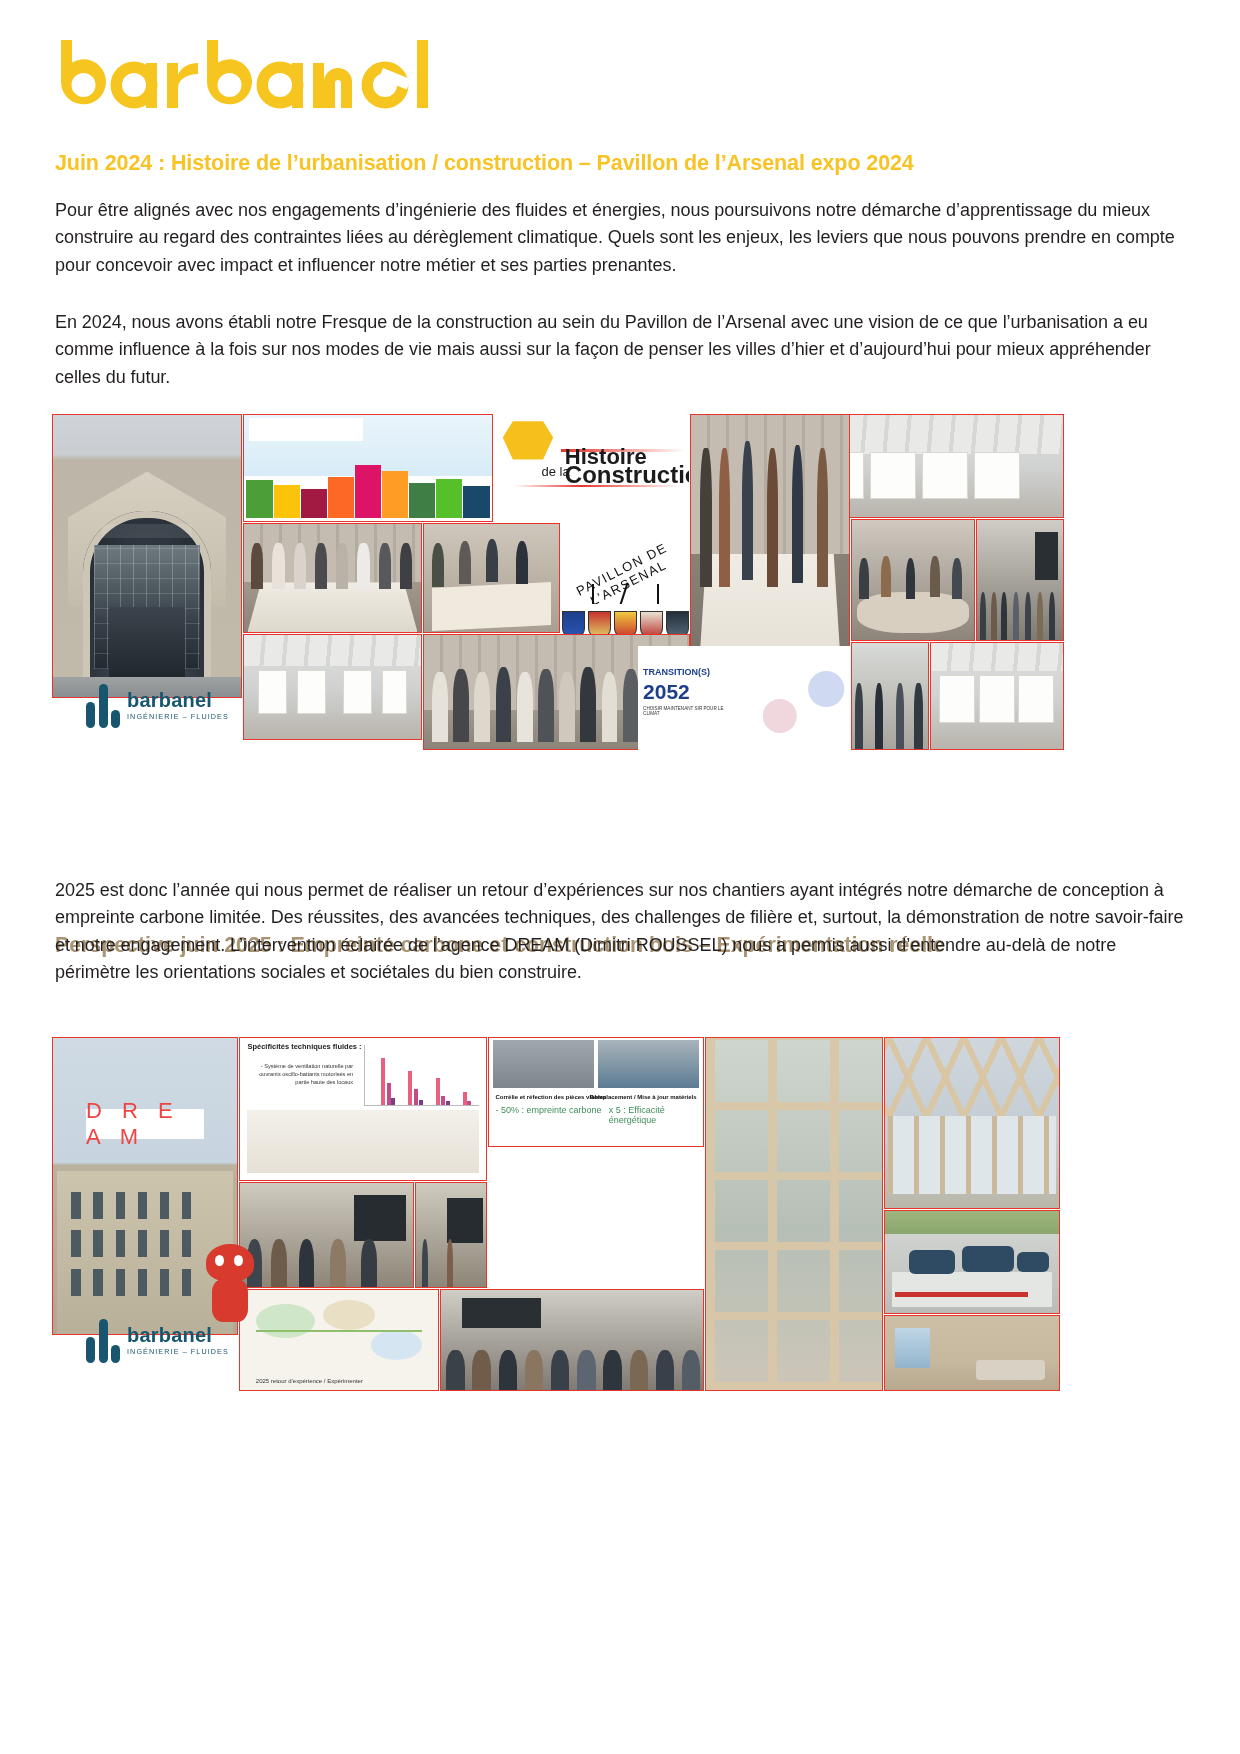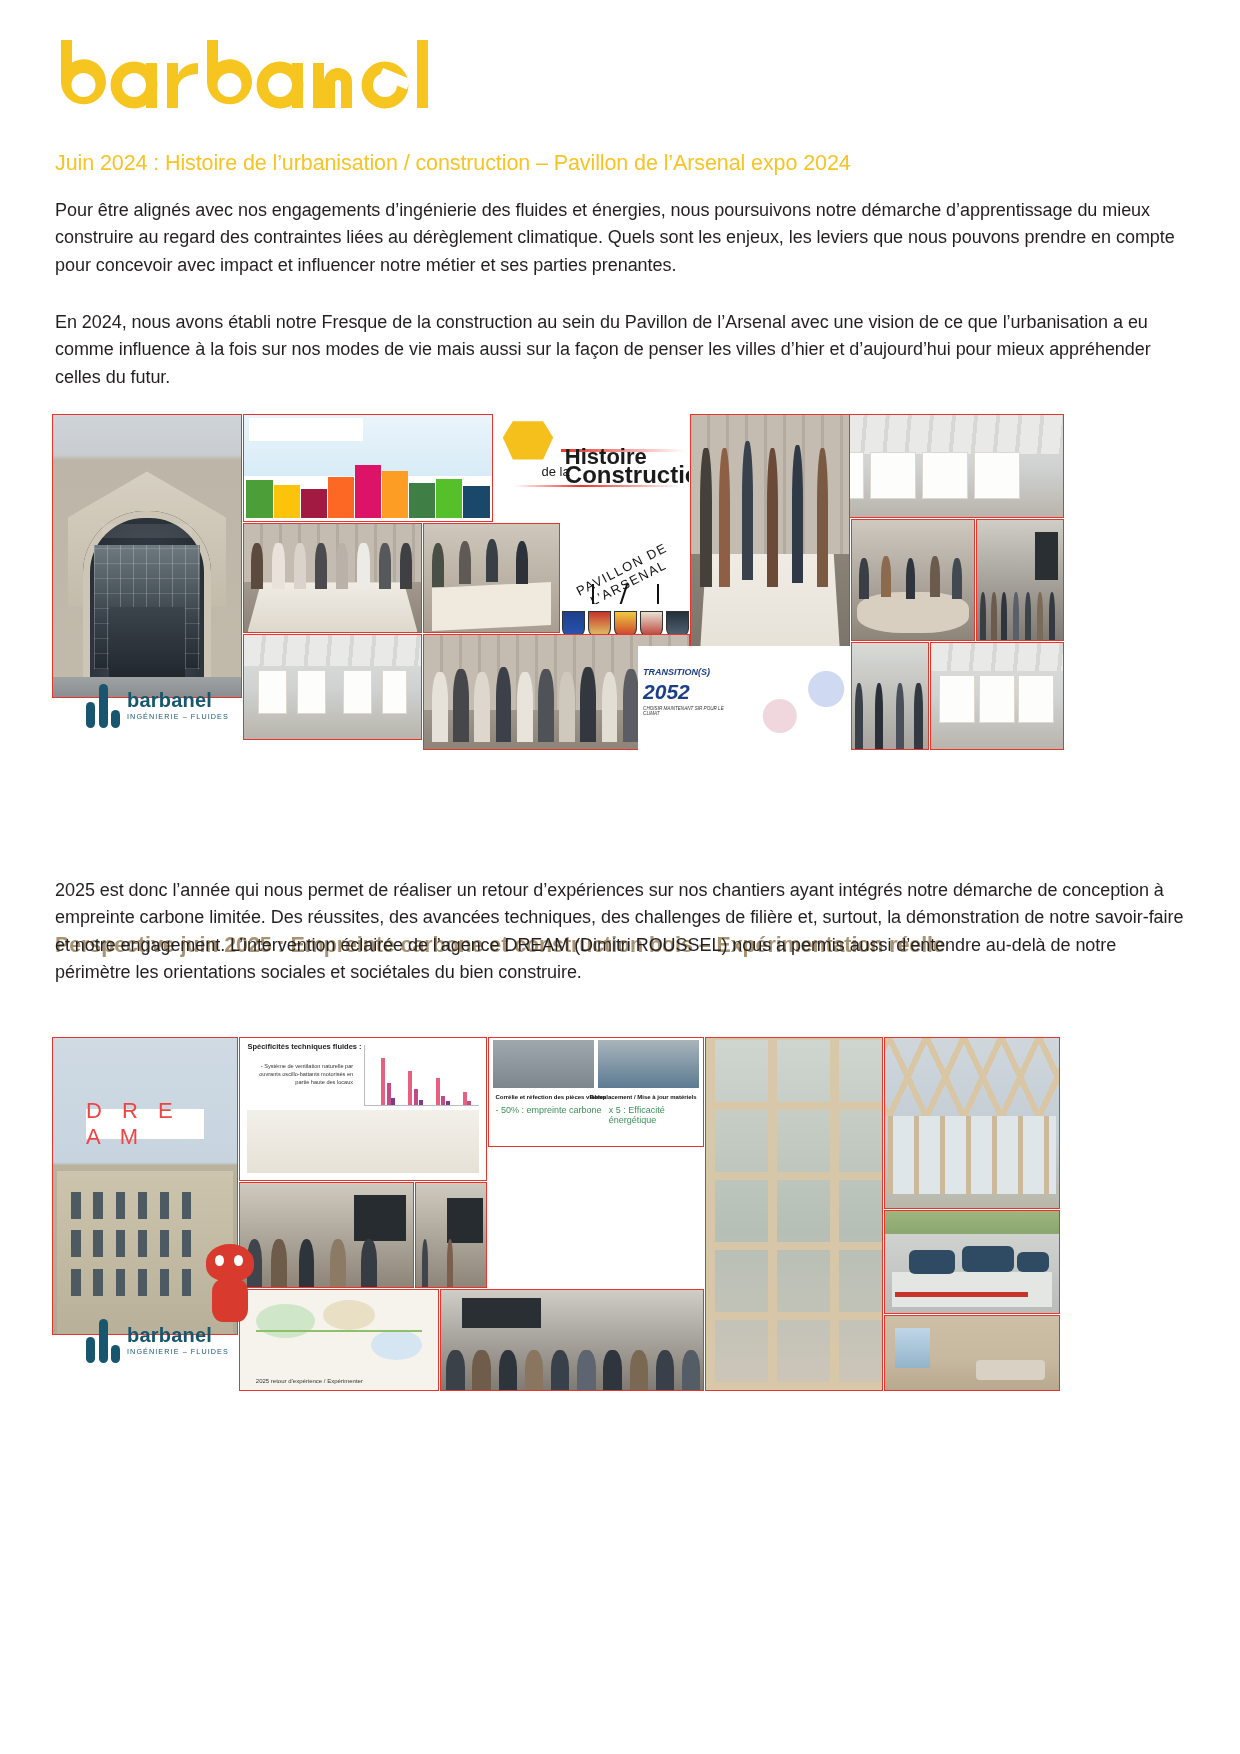--- a/index.html
+++ b/index.html
@@ -12,21 +12,21 @@
   }
   .page{position:relative;width:1240px;height:1754px;}
 
   
   .logo-wrap{position:absolute;left:55px;top:38px;width:400px;height:72px;}
   .logo-wrap svg{display:block;}
 
   
   .h-yellow{
     position:absolute;left:55px;top:150px;width:1100px;
-    font-size:21.5px;font-weight:normal;color:#F7C325;letter-spacing:-0.1px;
+    font-size:21.5px;font-weight:bold;color:#F7C325;letter-spacing:-0.1px;
     line-height:1.25;
   }
   .h-tan{
     position:absolute;left:55px;top:932px;width:1110px;
     font-size:21.5px;font-weight:bold;color:#A89372;letter-spacing:-0.1px;
     line-height:1.25;
   }
 
   
   .para{
@@ -115,21 +115,21 @@
   .ph-expo .ceil{position:absolute;inset:0 0 62% 0;
      background:repeating-linear-gradient(95deg,#e9eae8 0 18px,#d6d8d6 18px 22px);}
   .ph-expo .panel{position:absolute;background:#fdfdfb;border:1px solid #dcd8d0;}
 
   .ph-meeting{background:linear-gradient(180deg,#cfc9c0,#8e857a);}
   .ph-meeting .tbl{position:absolute;left:4%;right:4%;bottom:6%;height:34%;
      background:#d8cfc0;border-radius:40%;}
   .ph-meeting .p{position:absolute;width:8%;height:34%;border-radius:45% 45% 0 0;}
 
   .ph-transition{background:#ffffff;}
-  .ph-transition .big{position:absolute;left:4%;top:12%;font-weight:bold;color:#1d3f8a;font-style:italic;}
+  .ph-transition .big{position:absolute;left:4%;top:12%;font-weight:bold;color:#1d3f8a;}
   .ph-transition .ill{position:absolute;right:2%;top:6%;width:58%;bottom:6%;
      background:radial-gradient(circle at 70% 40%,#cfd9f2 0 18%,transparent 19%),
                 radial-gradient(circle at 30% 70%,#efd7dd 0 16%,transparent 17%),
                 #ffffff;}
 
   .ph-walk{background:linear-gradient(180deg,#d9dbd8,#a7a49d);}
   .ph-walk .p{position:absolute;bottom:0;width:11%;height:62%;border-radius:40% 40% 0 0;}
 
   .ph-dream{background:linear-gradient(180deg,#cfdae3 0%,#c7d4df 42%,#b9b29f 43%,#b0a894 100%);}
   .ph-dream .bld{position:absolute;left:2%;right:2%;top:45%;bottom:0;

